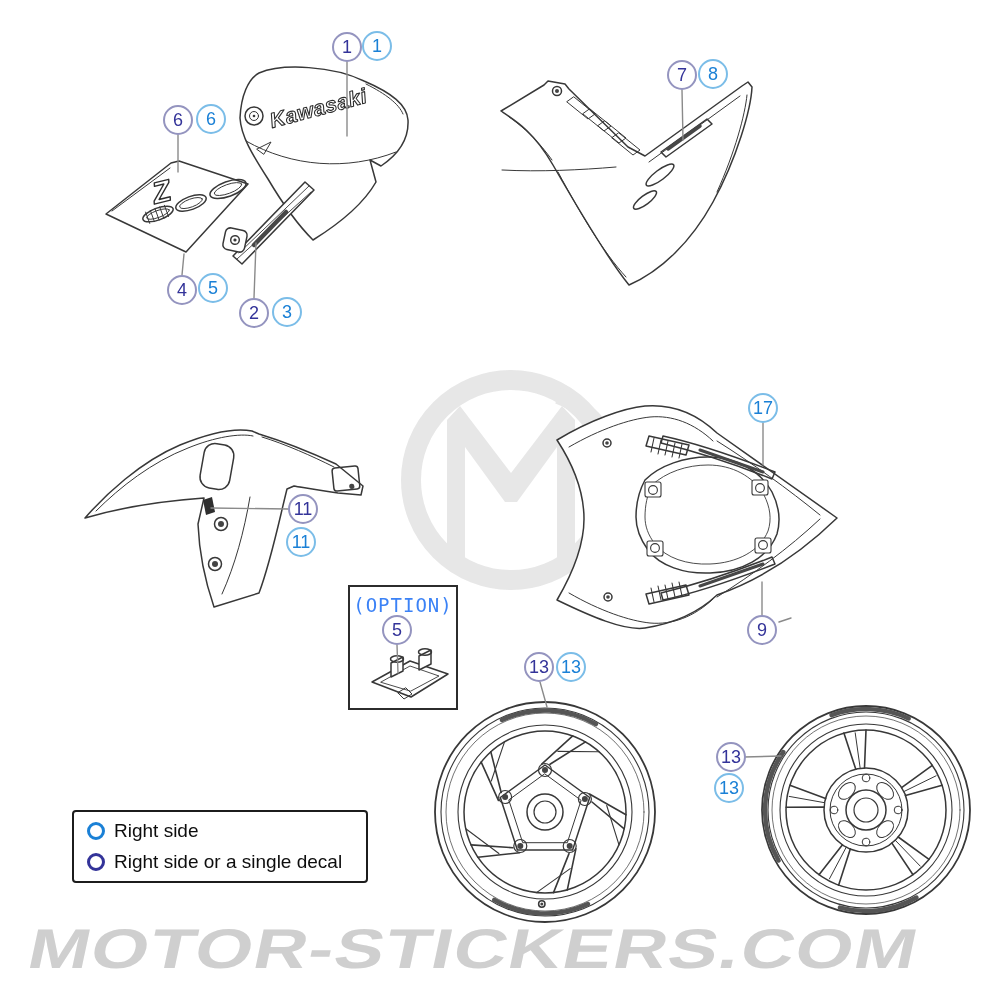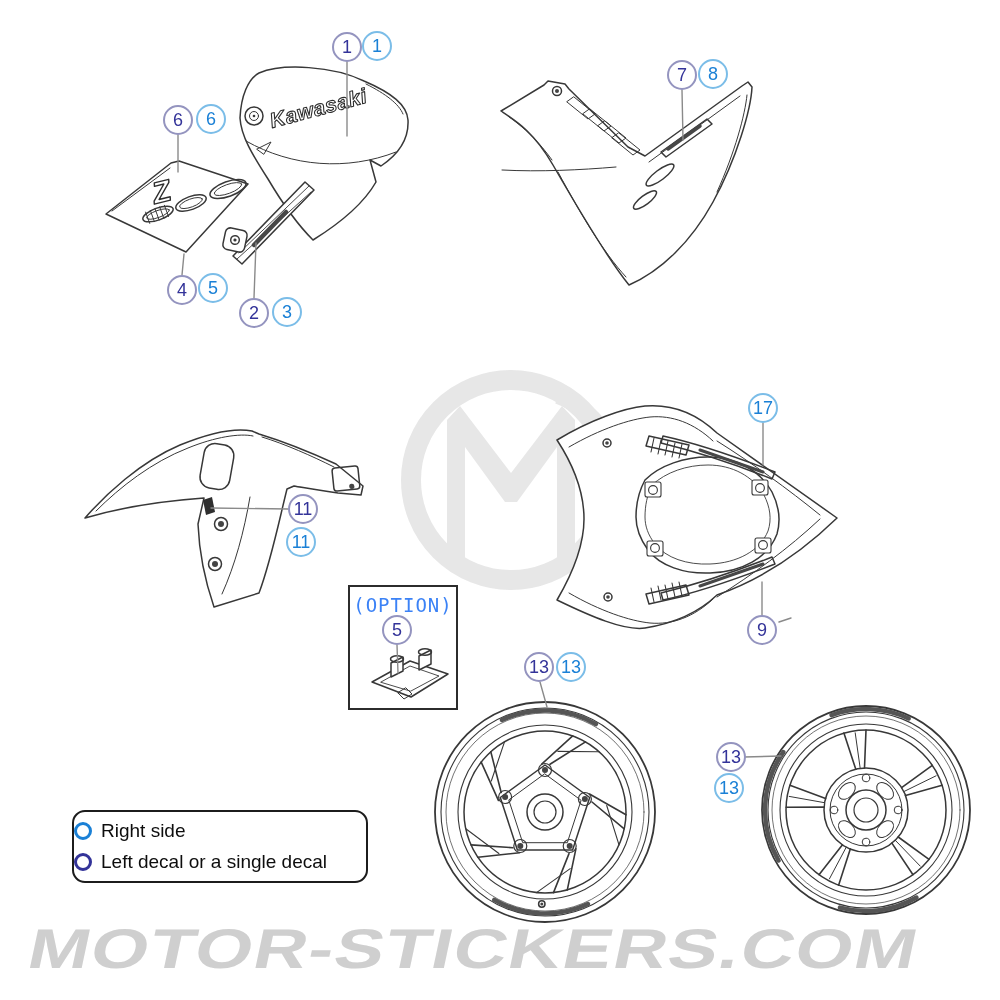--- a/index.html
+++ b/index.html
@@ -5,22 +5,22 @@
   html,body{margin:0;padding:0;background:#fff;}
   .canvas{position:relative;width:1000px;height:1000px;background:#fff;overflow:hidden;
           font-family:"Liberation Sans",sans-serif;}
   .art{position:absolute;left:0;top:0;z-index:1;}
   .callout{position:absolute;width:26px;height:26px;border-radius:50%;background:#fff;
            border:2px solid;display:flex;align-items:center;justify-content:center;
            font-size:18px;line-height:1;z-index:5;}
   .callout.left{border-color:var(--left-ring,#9494bf);color:var(--left-text,#333399);}
   .callout.right{border-color:var(--right-ring,#7bbde8);color:var(--right-text,#1a80d6);}
   .legend{position:absolute;left:72px;top:810px;width:296px;height:73px;background:#fff;
-          border:2px solid #1c1c1c;border-radius:13px;z-index:6;
-          display:flex;flex-direction:column;justify-content:center;gap:9px;box-sizing:border-box;}
+          border:2px solid #1c1c1c;border-radius:4px;z-index:6;
+          display:flex;flex-direction:column;justify-content:center;gap:9px;padding-left:13px;box-sizing:border-box;}
   .legend-item{display:flex;align-items:center;gap:9px;font-size:19px;color:#0d0d0d;}
   .legend-dot{width:12px;height:12px;border-radius:50%;border:3px solid;background:#fff;flex:0 0 auto;}
   .dot-right{border-color:var(--right-text,#1a80d6);}
   .dot-left{border-color:var(--left-text,#333399);}
   .option-box{position:absolute;left:348px;top:585px;width:106px;height:121px;
               border:2px solid #2c2c2c;z-index:2;text-align:center;box-sizing:content-box;}
   .option-label{font-family:"DejaVu Sans Mono",monospace;font-size:19px;letter-spacing:1px;
                 color:#3b82f6;margin-top:7px;}
   .watermark-bottom{position:absolute;left:36px;top:916px;font-size:56px;font-weight:bold;
                     color:var(--watermark-gray,#cdcdcd);letter-spacing:1px;white-space:nowrap;
@@ -286,19 +286,19 @@
 <div class="callout left" style="left:716px;top:742px">13</div>
 <div class="callout right" style="left:714px;top:773px">13</div>
 
 <div class="legend">
   <div class="legend-item">
     <span class="legend-dot dot-right"></span>
     <span class="legend-label">Right side</span>
   </div>
   <div class="legend-item">
     <span class="legend-dot dot-left"></span>
-    <span class="legend-label">Left decal or a single decal</span>
+    <span class="legend-label">Right side or a single decal</span>
   </div>
 </div>
 
 <div class="watermark-bottom">MOTOR-STICKERS.COM</div>
 
 </div>
 
 </body></html>

